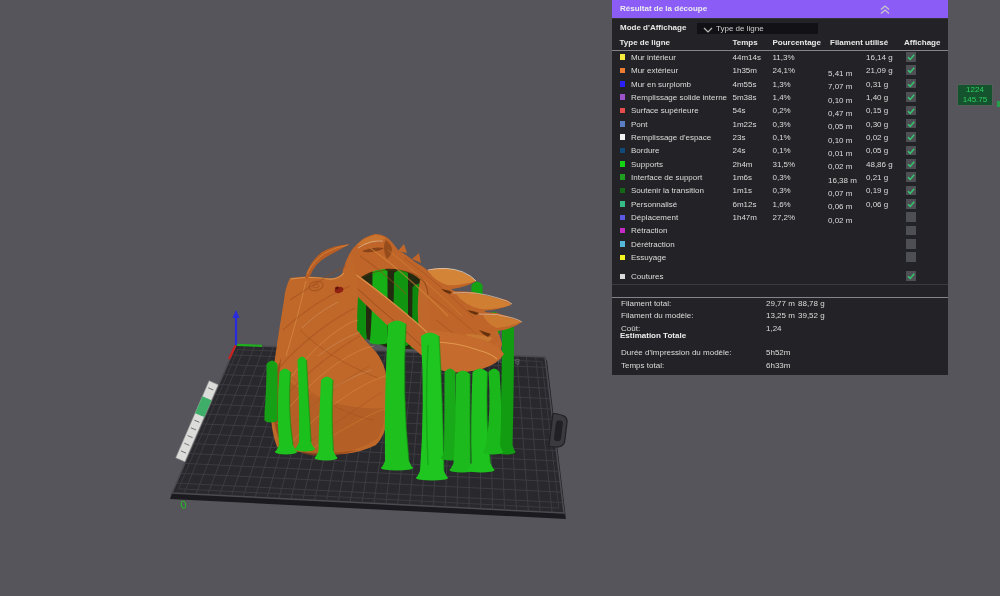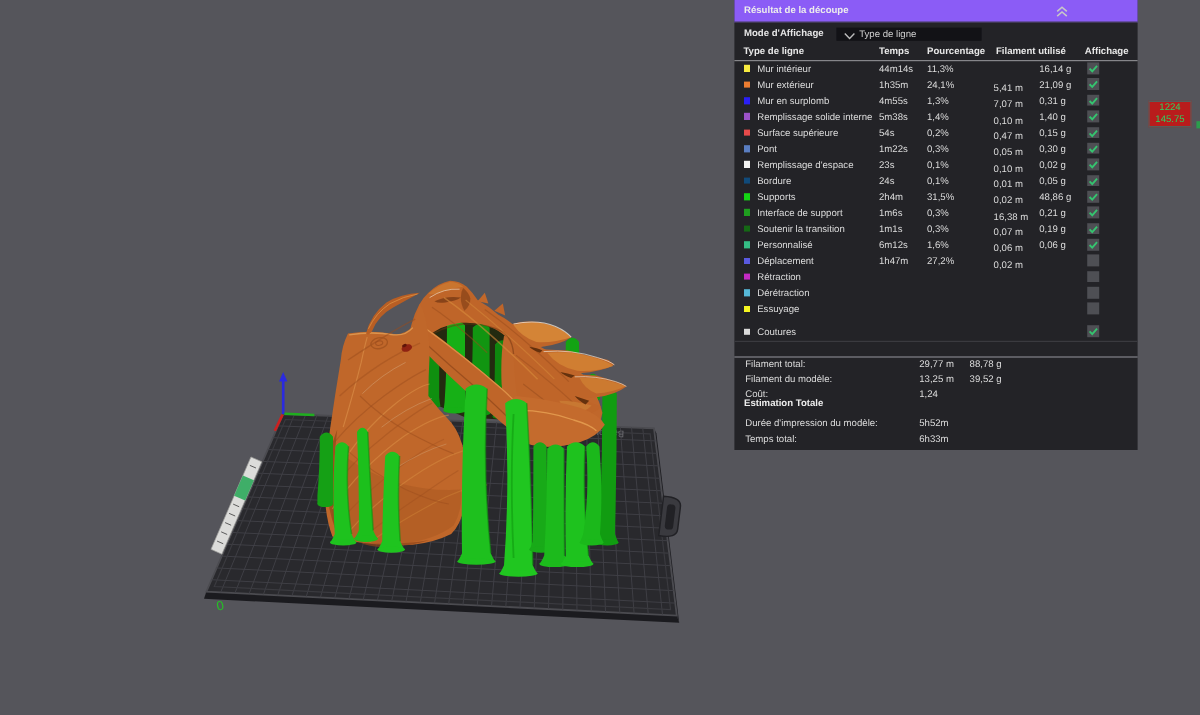--- a/index.html
+++ b/index.html
@@ -27,22 +27,22 @@
 .c4 { left:254px; top:2.2px; }
 .cb { left:294px; top:1.4px; width:9.6px; height:9.6px; background:#4e4f54; }
 .cb svg { position:absolute; left:0; top:0; }
 #esep0 { position:absolute; left:0; top:283.5px; width:336px; height:1px; background:#3a3a3f; }
 #etitle { position:absolute; left:8px; top:285.5px; font-size:8px; font-weight:bold; color:#ededed;margin-top:45px; }
 #esep1 { position:absolute; left:0; top:297px; width:336px; height:1px; background:#84848a; }
 .trow { position:absolute; left:0; width:382px; height:12.4px; font-size:8px; color:#dcdcdc; }
 .trow span { position:absolute; top:0.6px; }
 .tlab { left:9px; }
 .tv1 { left:154px; }
-.tv2 { left:196px; }
-#badge { position:absolute; left:957px; top:84px; width:36px; height:22px; background:#b91c1c;
+.tv2 { left:186px; }
+#badge { position:absolute; left:957px; top:84px; width:36px; height:22px; background:#14532d;
   border:1px solid #565e5c; color:#2fd060; font-size:8px; text-align:center; line-height:10px; }
 #sliver { position:absolute; left:997px; top:101px; width:3px; height:6px; background:#2b9e4c; }
 </style></head>
 <body>
 <svg width="1000" height="596" viewBox="0 0 1000 596" style="position:absolute;left:0;top:0">
 <polygon points="172.0,493.0 564.0,513.0 566.0,519.0 170.0,499.0" fill="#1b1b1f"></polygon>
 <polygon points="545.0,357.0 564.0,513.0 566.0,519.0 547.0,361.0" fill="#1e1e22"></polygon>
 <polygon points="236.0,345.0 545.0,357.0 564.0,513.0 172.0,493.0" fill="#29292d" stroke="#4b4b50" stroke-width="1.5"></polygon>
 <path d="M245.4 345.4L183.9 493.6M254.7 345.7L195.8 494.2M264.1 346.1L207.6 494.8M273.5 346.5L219.5 495.4M282.8 346.8L231.4 496.0M292.2 347.2L243.3 496.6M301.5 347.5L255.2 497.2M310.9 347.9L267.0 497.8M320.3 348.3L278.9 498.5M329.6 348.6L290.8 499.1M339.0 349.0L302.7 499.7M348.4 349.4L314.5 500.3M357.7 349.7L326.4 500.9M367.1 350.1L338.3 501.5M376.5 350.5L350.2 502.1M385.8 350.8L362.1 502.7M395.2 351.2L373.9 503.3M404.5 351.5L385.8 503.9M413.9 351.9L397.7 504.5M423.3 352.3L409.6 505.1M432.6 352.6L421.5 505.7M442.0 353.0L433.3 506.3M451.4 353.4L445.2 506.9M460.7 353.7L457.1 507.5M470.1 354.1L469.0 508.2M479.5 354.5L480.8 508.8M488.8 354.8L492.7 509.4M498.2 355.2L504.6 510.0M507.5 355.5L516.5 510.6M516.9 355.9L528.4 511.2M526.3 356.3L540.2 511.8M535.6 356.6L552.1 512.4M231.7 354.9L546.3 367.4M227.5 364.7L547.5 377.8M223.2 374.6L548.8 388.2M218.9 384.5L550.1 398.6M214.7 394.3L551.3 409.0M210.4 404.2L552.6 419.4M206.1 414.1L553.9 429.8M201.9 423.9L555.1 440.2M197.6 433.8L556.4 450.6M193.3 443.7L557.7 461.0M189.1 453.5L558.9 471.4M184.8 463.4L560.2 481.8M180.5 473.3L561.5 492.2M176.3 483.1L562.7 502.6" stroke="#404046" stroke-width="0.8" fill="none"></path>
 <polygon points="237.8,349.6 541.8,361.5 558.8,508.1 178.6,488.8" fill="none" stroke="#3a3a3f" stroke-width="1"></polygon>

